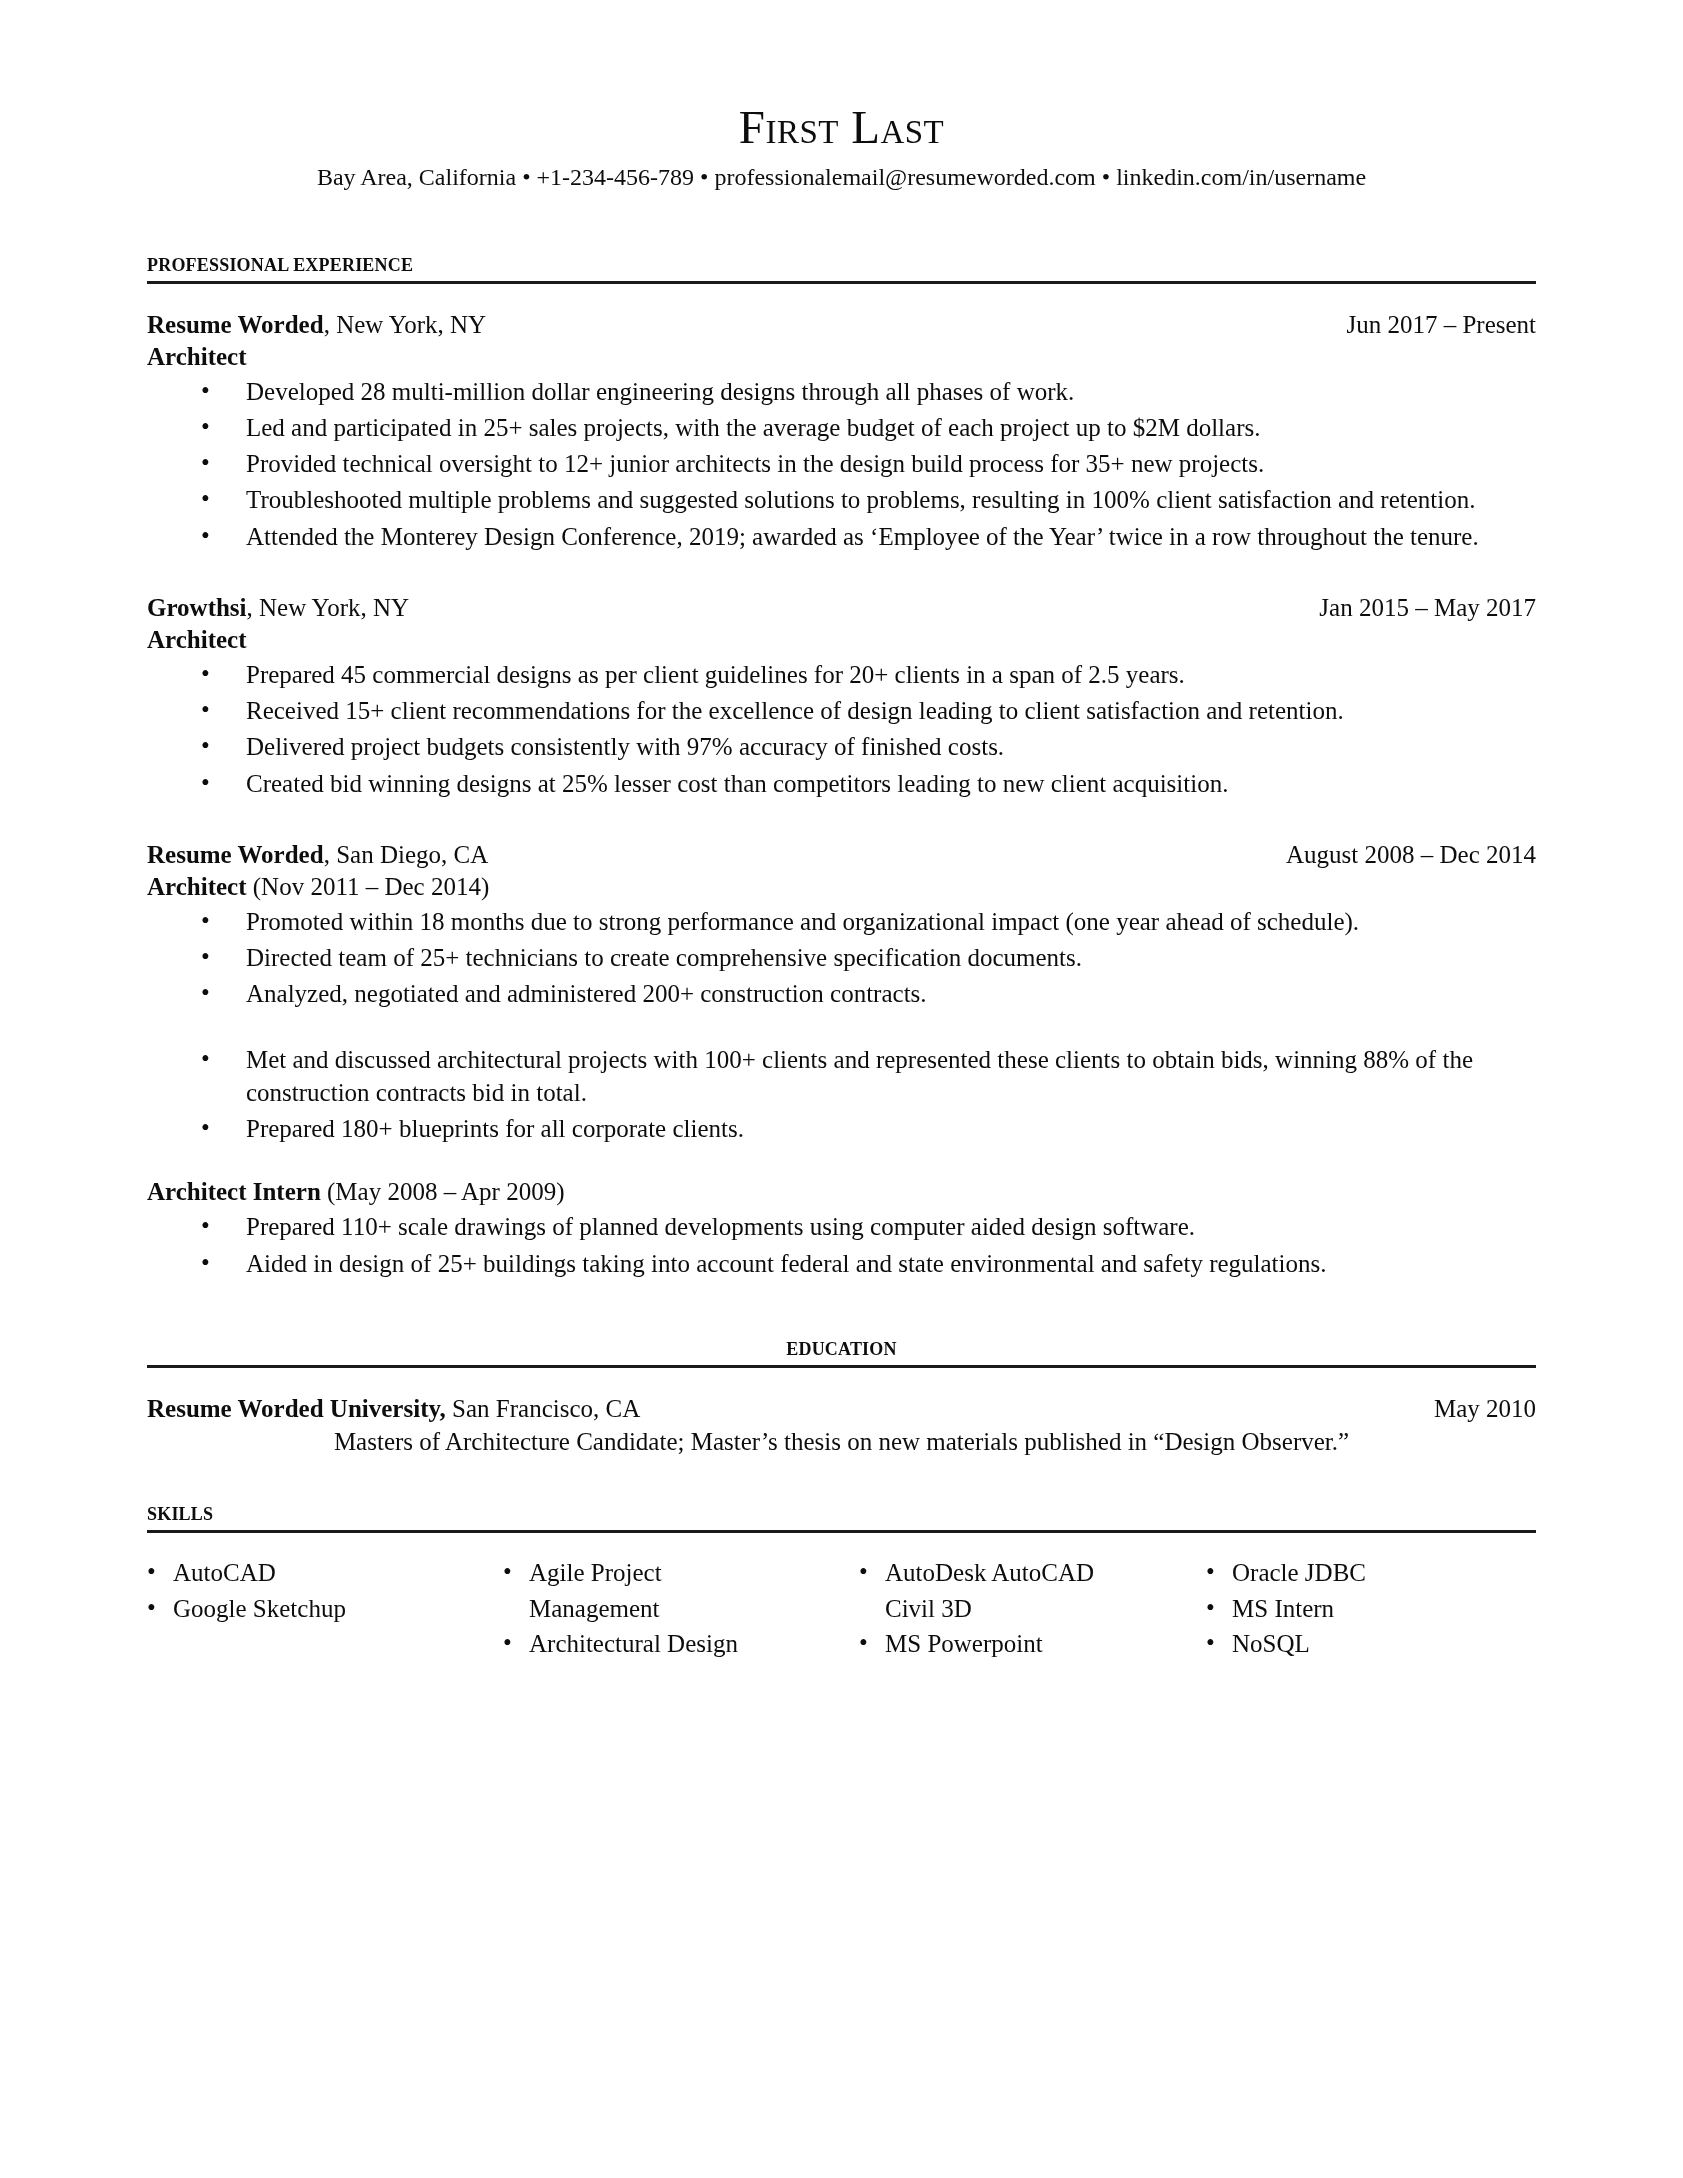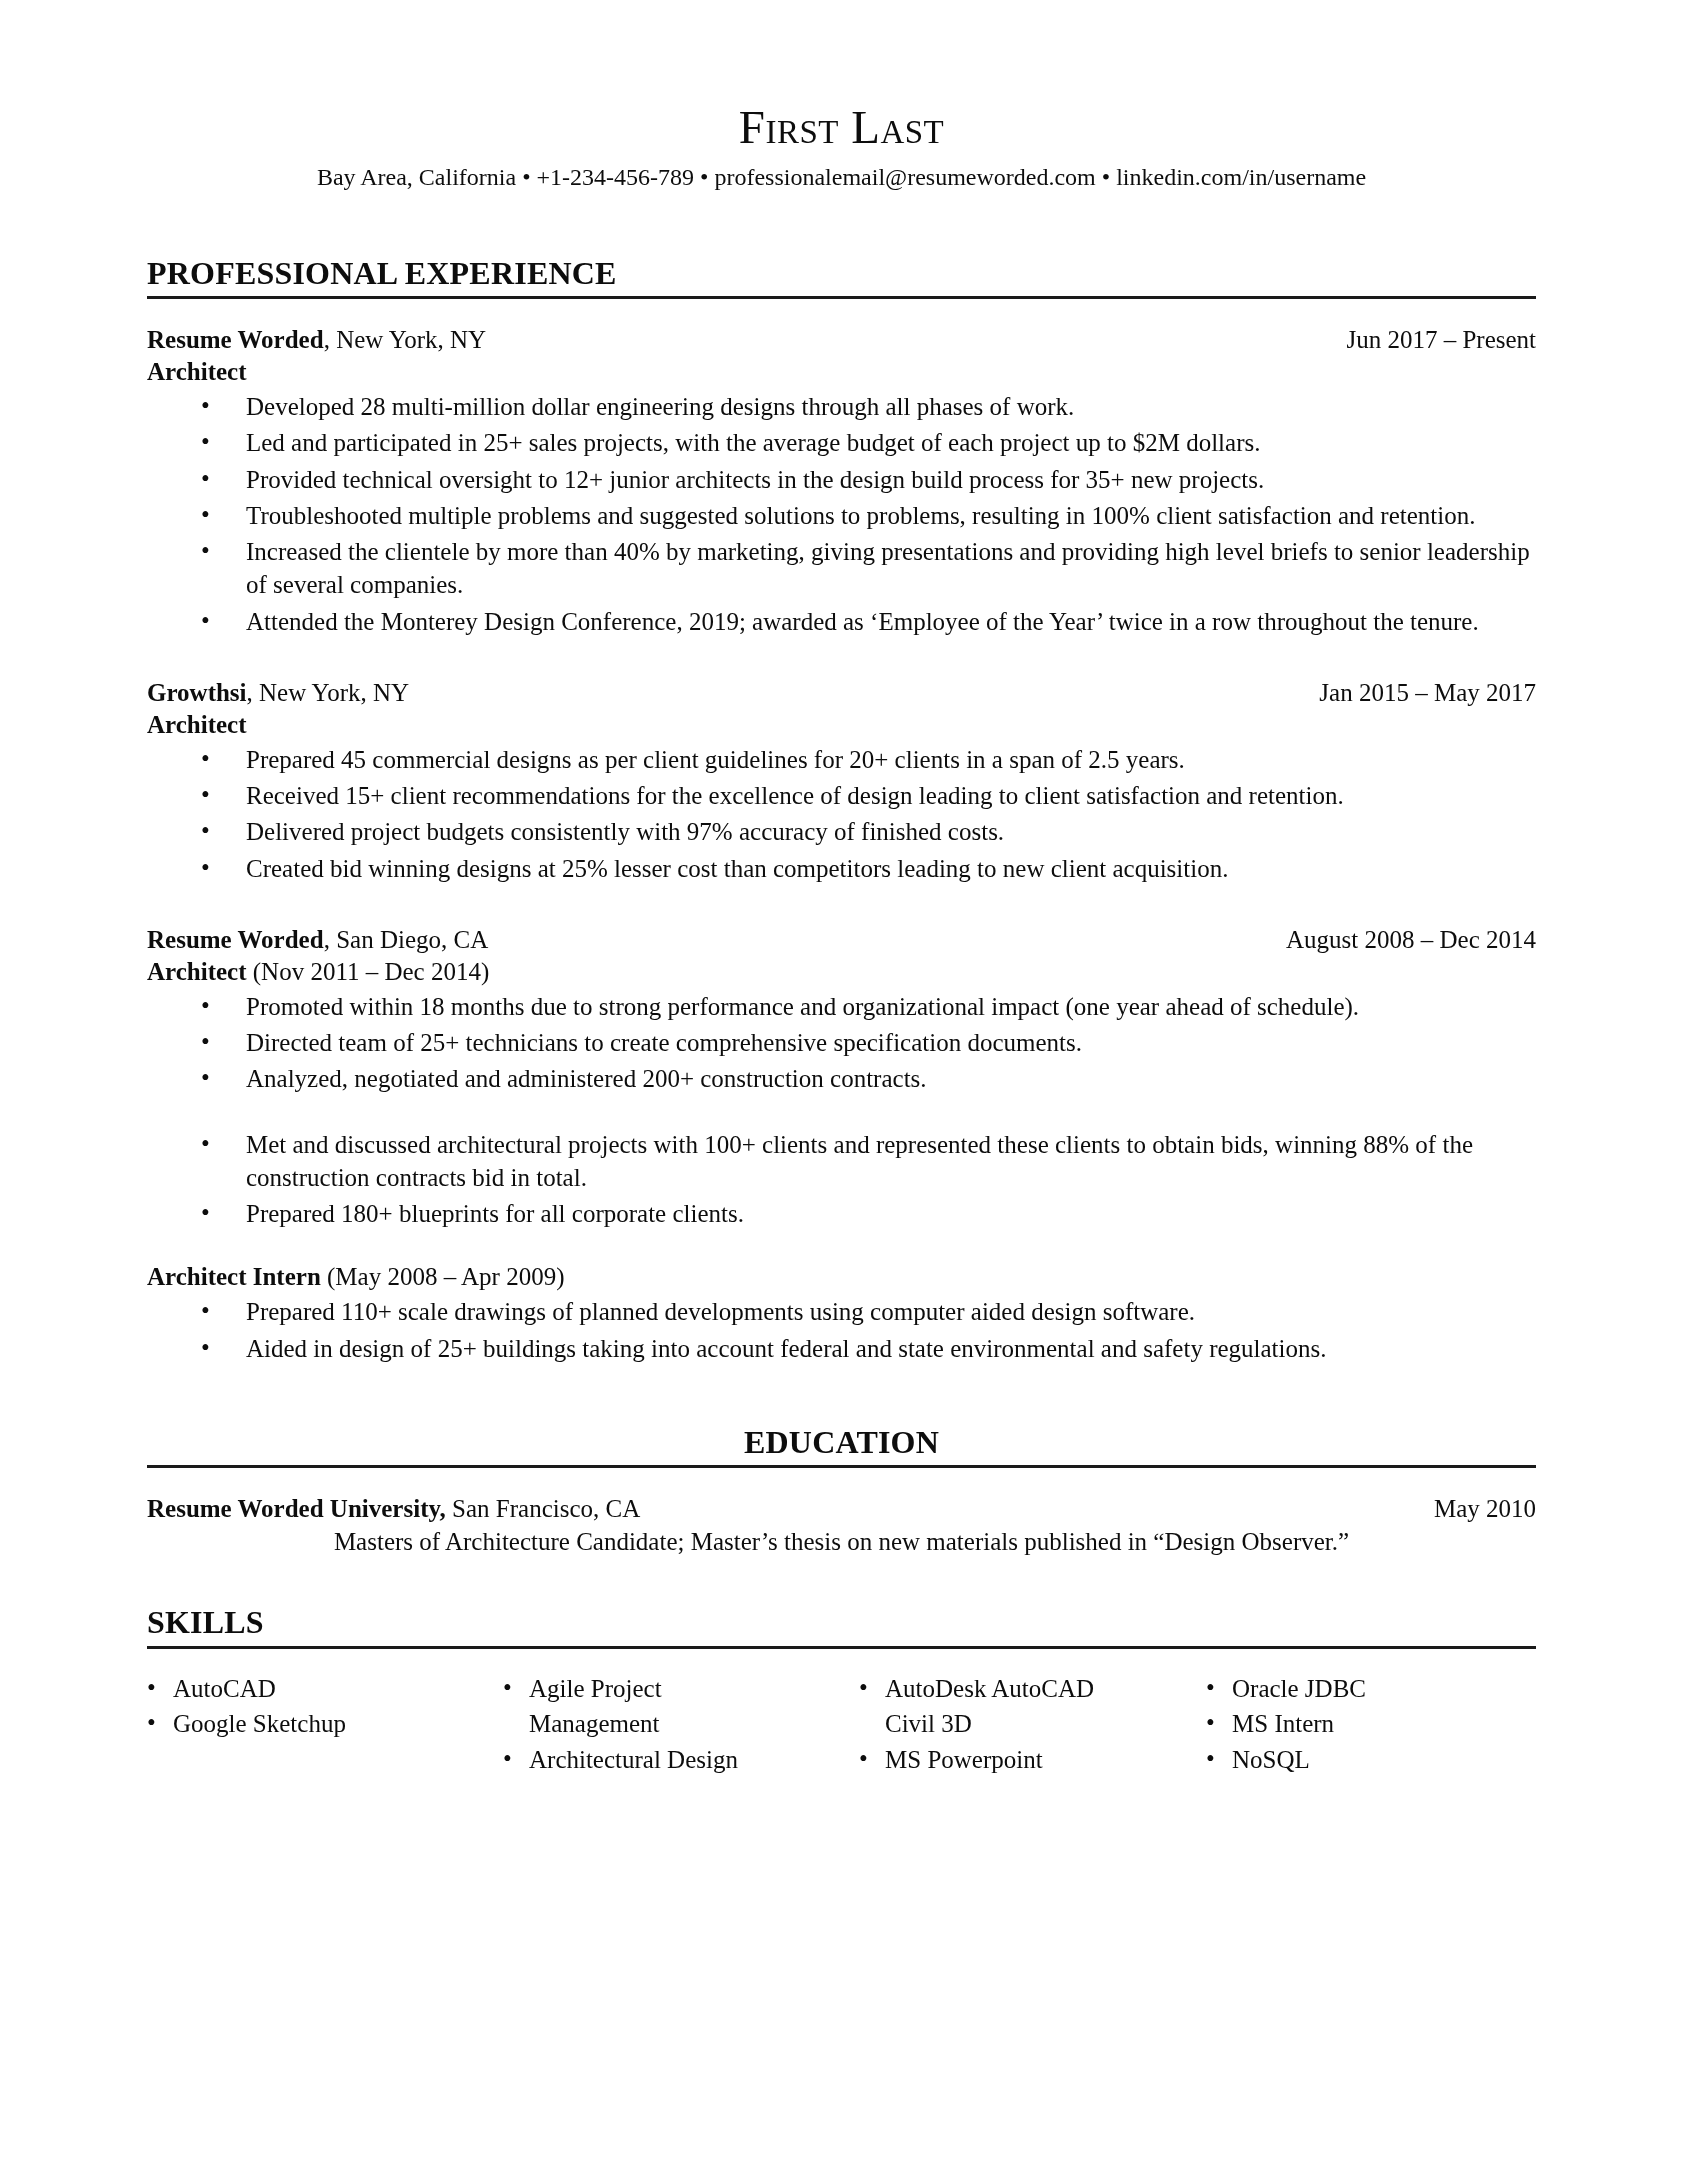--- a/index.html
+++ b/index.html
@@ -42,21 +42,21 @@
     line-height: 1.25;
     margin-top: 9px;
     white-space: nowrap;
   }
 
   
   .section {
     margin-top: 0;
   }
   .section-title {
-    font-size: 32px;
+    font-size: 18px;
     font-weight: bold;
     letter-spacing: 0.2px;
     line-height: 1.1;
     margin: 0;
   }
   .rule {
     height: 0;
     border-top: 3px solid #1a1a1a;
     margin-top: 5px;
     margin-bottom: 0;
@@ -168,21 +168,20 @@
       <div class="entry-head">
         <div class="entry-org"><span class="org-name">Resume Worded</span><span>, New York, NY</span></div>
         <div class="entry-dates">Jun 2017 – Present</div>
       </div>
       <div class="entry-role"><span>Architect</span><span class="role-dates"></span></div>
       <ul class="bullets">
         <li>Developed 28 multi-million dollar engineering designs through all phases of work.</li>
         <li>Led and participated in 25+ sales projects, with the average budget of each project up to $2M dollars.</li>
         <li>Provided technical oversight to 12+ junior architects in the design build process for 35+ new projects.</li>
         <li>Troubleshooted multiple problems and suggested solutions to problems, resulting in 100% client satisfaction and retention.</li>
-        <li>Increased the clientele by more than 40% by marketing, giving presentations and providing high level briefs to senior leadership of several companies.</li>
         <li>Attended the Monterey Design Conference, 2019; awarded as ‘Employee of the Year’ twice in a row throughout the tenure.</li>
       </ul>
     </div>
 
     <div class="entry" style="margin-top:40px;">
       <div class="entry-head">
         <div class="entry-org"><span class="org-name">Growthsi</span><span>, New York, NY</span></div>
         <div class="entry-dates">Jan 2015 – May 2017</div>
       </div>
       <div class="entry-role"><span>Architect</span><span class="role-dates"></span></div>

